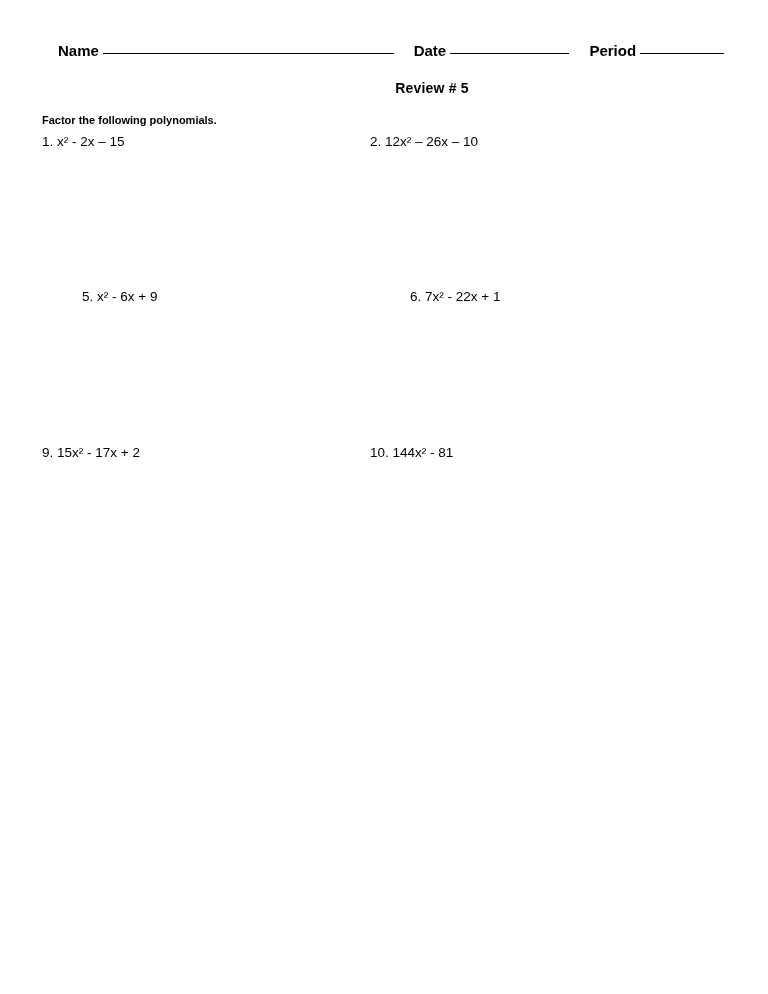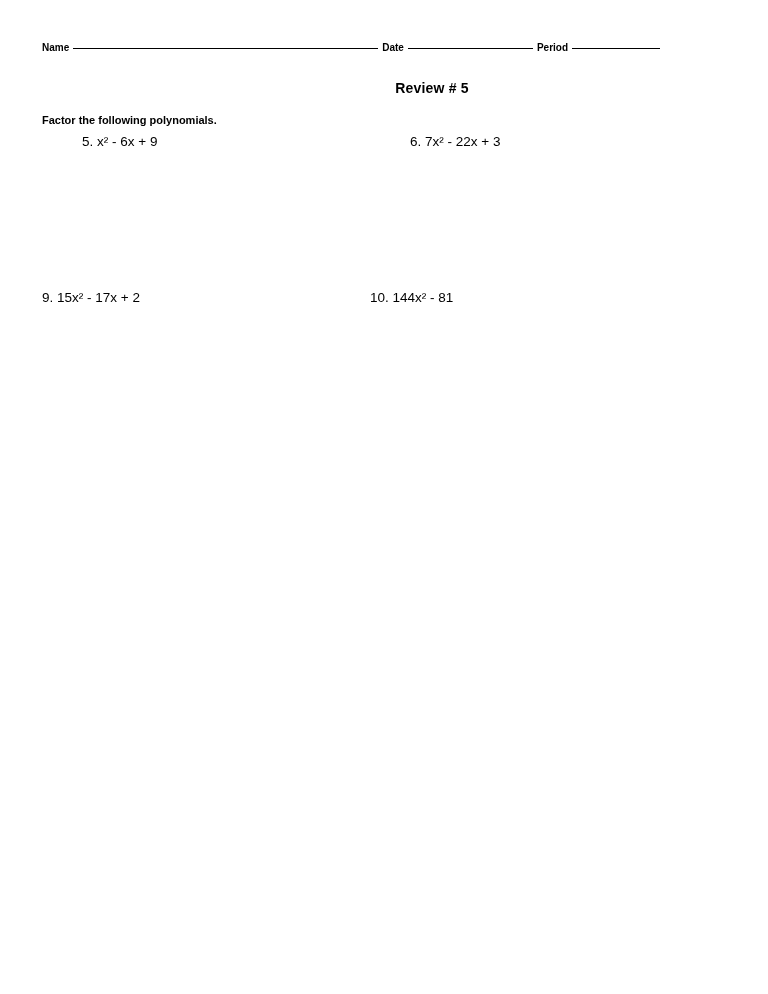--- a/index.html
+++ b/index.html
@@ -29,21 +29,22 @@
     left: 42px;
     right: 40px;
     font-size: 14.5px;
     font-weight: bold;
     white-space: nowrap;
     display: flex;
     align-items: baseline;
   }
   .header-label {
     font-weight: bold;
-    font-size: 10px;
+    font-size: 15px;
+    margin-left: 16px;
   }
   .rule {
     display: inline-block;
     border-bottom: 1.6px solid #000;
     height: 0;
     vertical-align: baseline;
     margin: 0 4px;
     position: relative;
     top: -2px;
   }
@@ -112,25 +113,29 @@
     <span class="header-label">Period</span>
     <span class="rule rule-period"></span>
   </div>
 
   <div class="review-title">Review # 5</div>
 
   <div class="instructions">Factor the following polynomials.</div>
 
   <div class="problems">
 
+    <div class="prob-row r1">
+      <div class="prob col-left prob-top">1.  x² - 2x – 15</div>
+      <div class="prob col-right prob-top">2.  12x² – 26x  – 10</div>
+    </div>
 
 
     <div class="prob-row r3">
       <div class="prob col-left prob-top">5.  x² - 6x + 9</div>
-      <div class="prob col-right prob-top">6.  7x² - 22x + 3</div>
+      <div class="prob col-right prob-top">6.  7x² - 22x + 1</div>
     </div>
 
 
     <div class="prob-row r5">
       <div class="prob col-left prob-top">9.  15x² - 17x + 2</div>
       <div class="prob col-right prob-top">10.  144x² -  81</div>
     </div>
 
   </div>
 </div>

